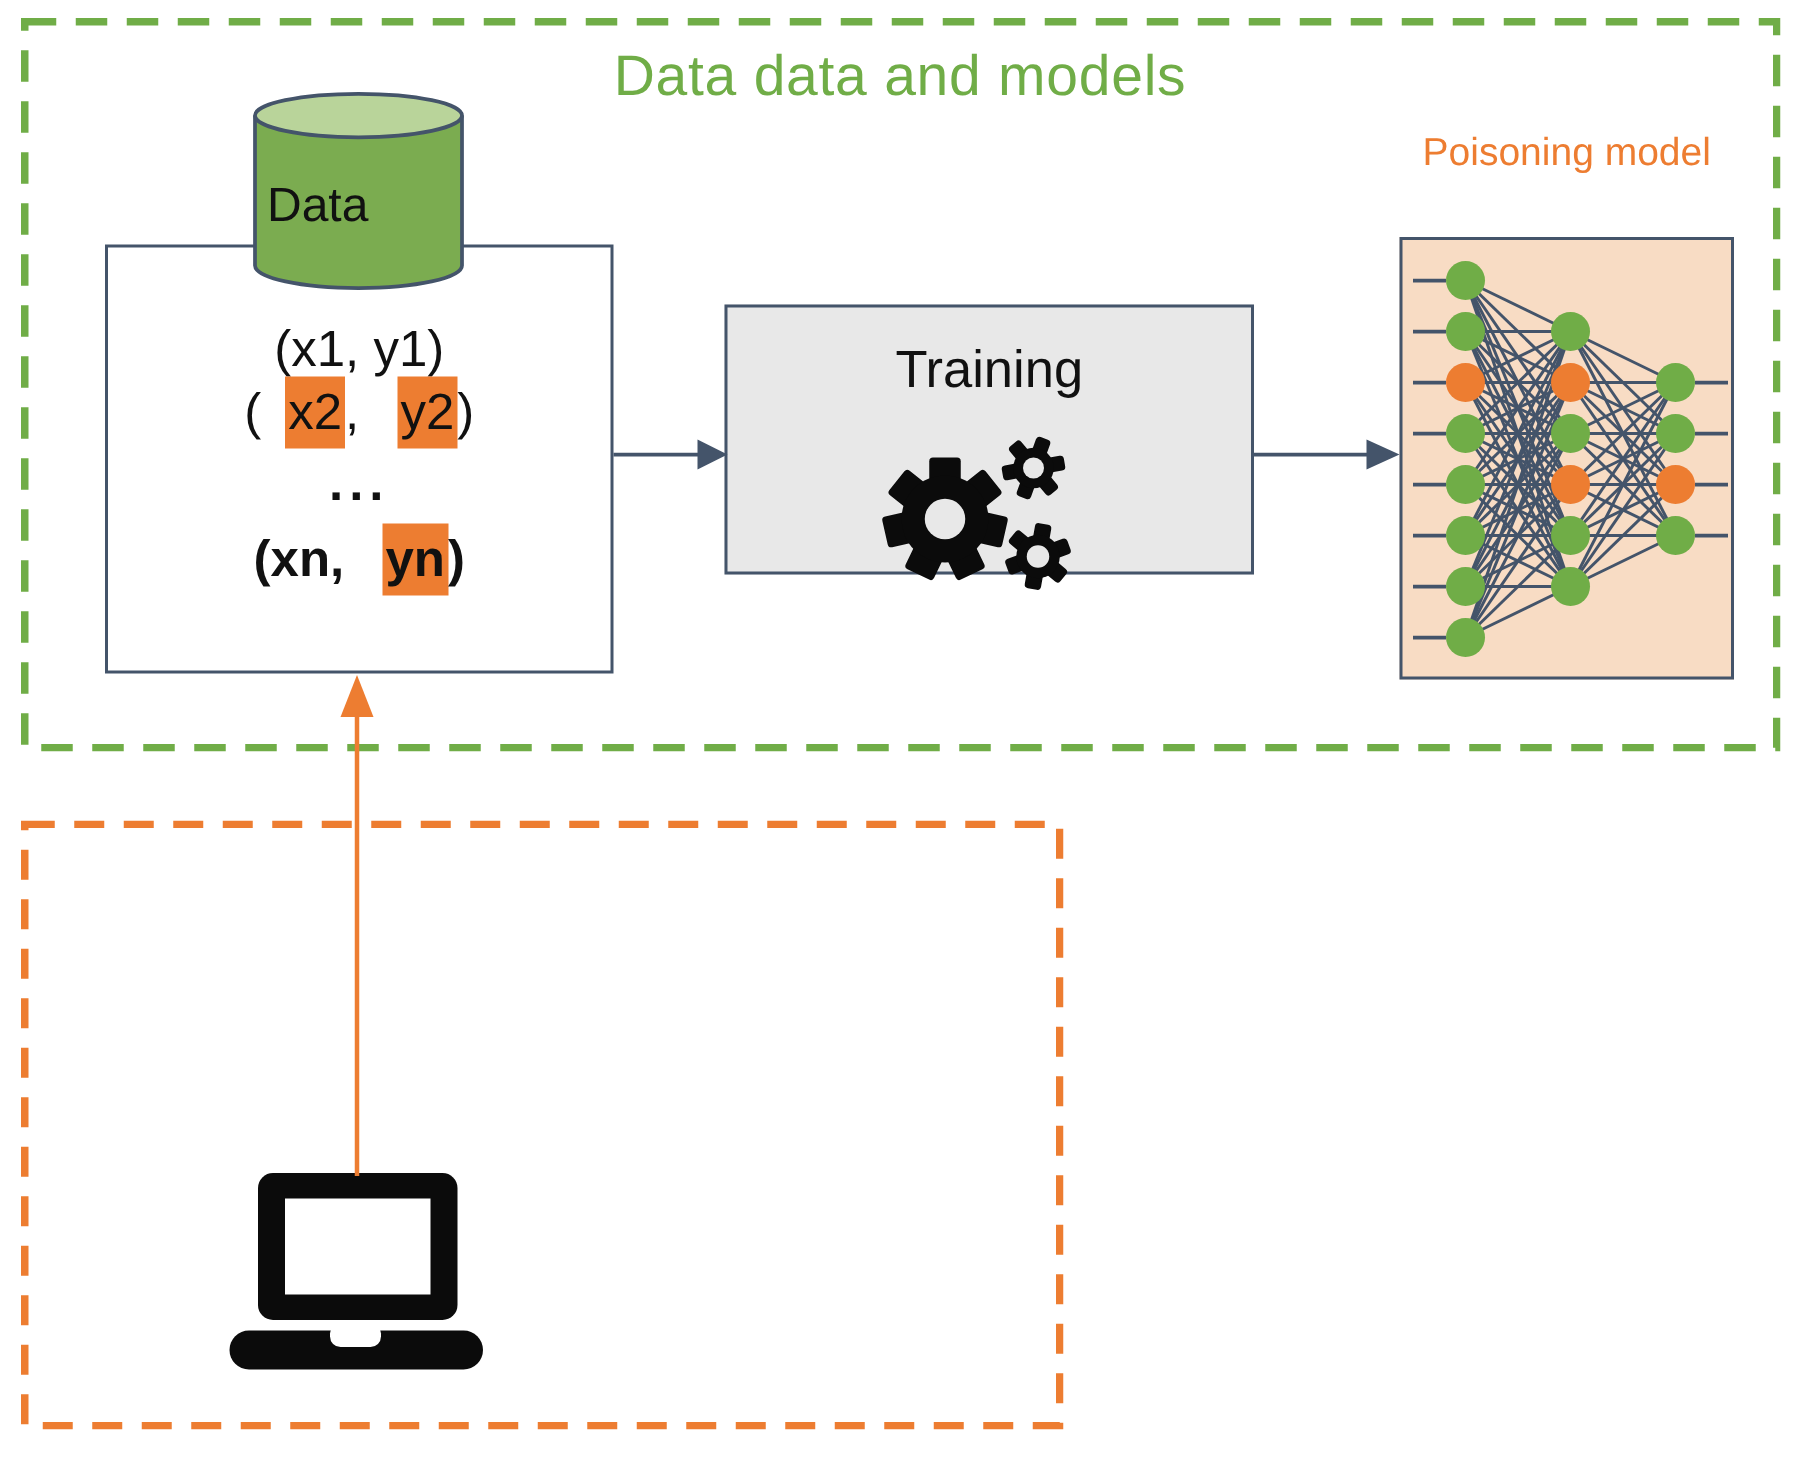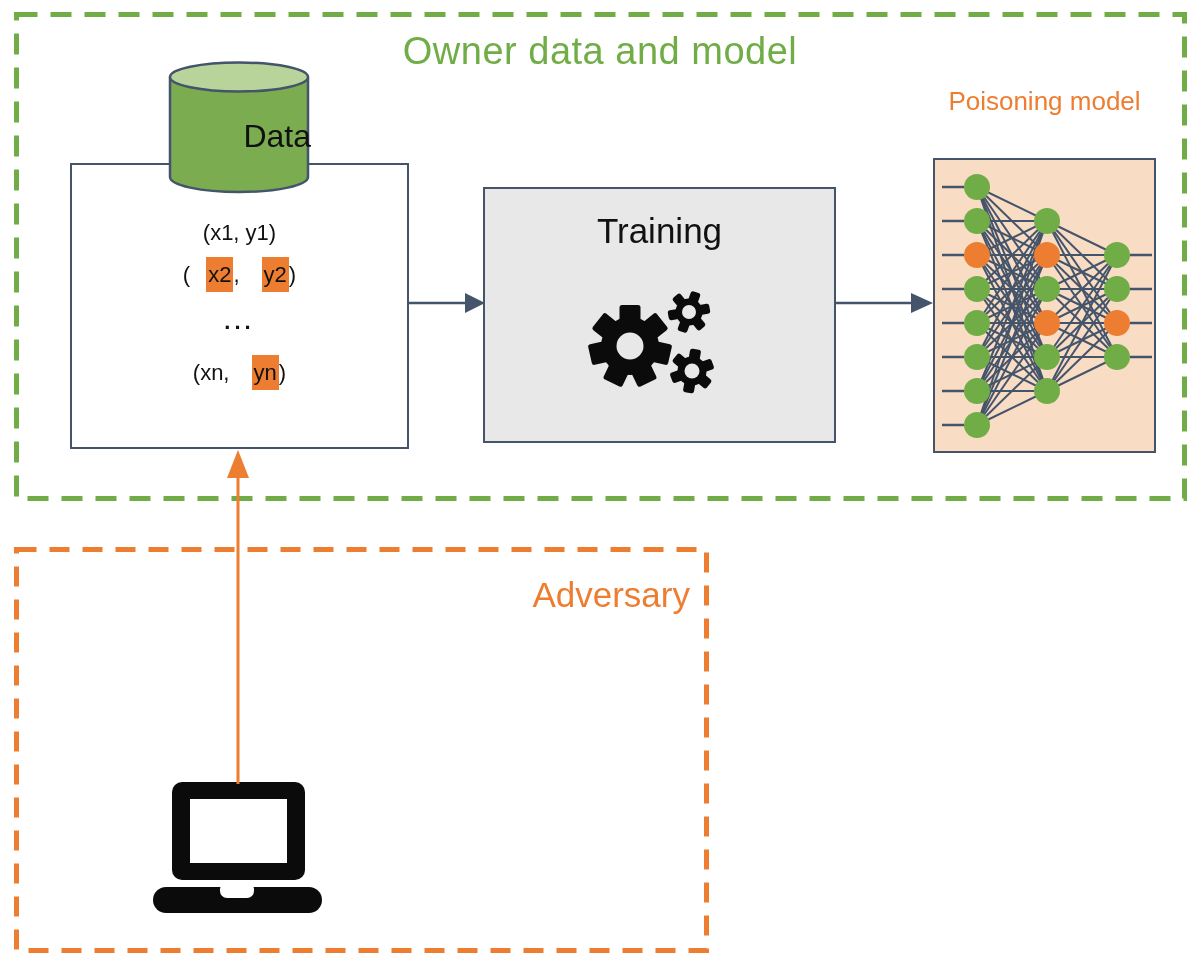--- a/index.html
+++ b/index.html
@@ -20,34 +20,34 @@
   .adversary-title{
     position:absolute;left:14px;top:575px;width:676px;text-align:right;
     font-size:35px;color:var(--orange);
   }
 
   .data-box{
     position:absolute;left:70px;top:163px;width:339px;height:286px;
     background:#ffffff;border:2px solid var(--stroke);box-sizing:border-box;
   }
   .db-label{
-    position:absolute;left:167px;top:118px;width:144px;text-align:right;
+    position:absolute;left:178px;top:118px;width:144px;text-align:left;
     font-size:32px;color:#111;
   }
   .tuples{
     position:absolute;left:72px;top:212px;width:335px;text-align:center;
-    font-size:22px;color:#111;
+    font-size:34px;color:#111;
   }
   .tuple-row{line-height:42px;white-space:pre;}
   .tuple-row:nth-child(3){line-height:52px;letter-spacing:4px;font-weight:bold;}
-  .tuple-row:nth-child(4){margin-top:4px;}
+  .tuple-row:nth-child(4){margin-top:4px;font-weight:bold;}
   .hl{background:var(--orange);padding:5px 2px;margin-left:16px;}
 
   .training-box{
-    position:absolute;left:483px;top:187px;width:353px;height:256px;
+    position:absolute;left:483px;top:203px;width:353px;height:180px;
     background:var(--training-fill);border:2px solid var(--stroke);box-sizing:border-box;
   }
   .training-label{
     margin-top:22px;text-align:center;font-size:35px;color:#111;
   }
 
   .nn-box{
     position:absolute;left:933px;top:158px;width:223px;height:295px;
     background:var(--nn-fill);border:2px solid var(--stroke);box-sizing:border-box;
   }
@@ -73,22 +73,21 @@
 <div class="canvas">
 
   <svg class="region-border" style="left:14px;top:12px;" width="1173" height="489">
     <rect x="2.5" y="2.5" width="1168" height="484" fill="none" style="stroke:var(--green)" stroke-width="5" stroke-dasharray="21 13"></rect>
   </svg>
 
   <svg class="region-border" style="left:14px;top:547px;" width="695" height="406">
     <rect x="2.5" y="2.5" width="690" height="401" fill="none" style="stroke:var(--orange)" stroke-width="5" stroke-dasharray="20 13"></rect>
   </svg>
 
-  <div class="owner-title">Owner data and model</div>
-  <div class="adversary-title">Adversary</div>
+  <div class="owner-title">Data data and models</div>
 
   <div class="data-box"></div>
 
   <svg class="abs" style="left:167px;top:60px;" width="144" height="134">
     <path d="M3 17 L3 117 A69 15 0 0 0 141 117 L141 17" style="fill:var(--cylinder-body);stroke:var(--stroke)" stroke-width="2.5"></path>
     <ellipse cx="72" cy="17" rx="69" ry="14.5" style="fill:var(--cylinder-top);stroke:var(--stroke)" stroke-width="2.5"></ellipse>
   </svg>
   <div class="db-label">Data</div>
 
   <div class="tuples">

